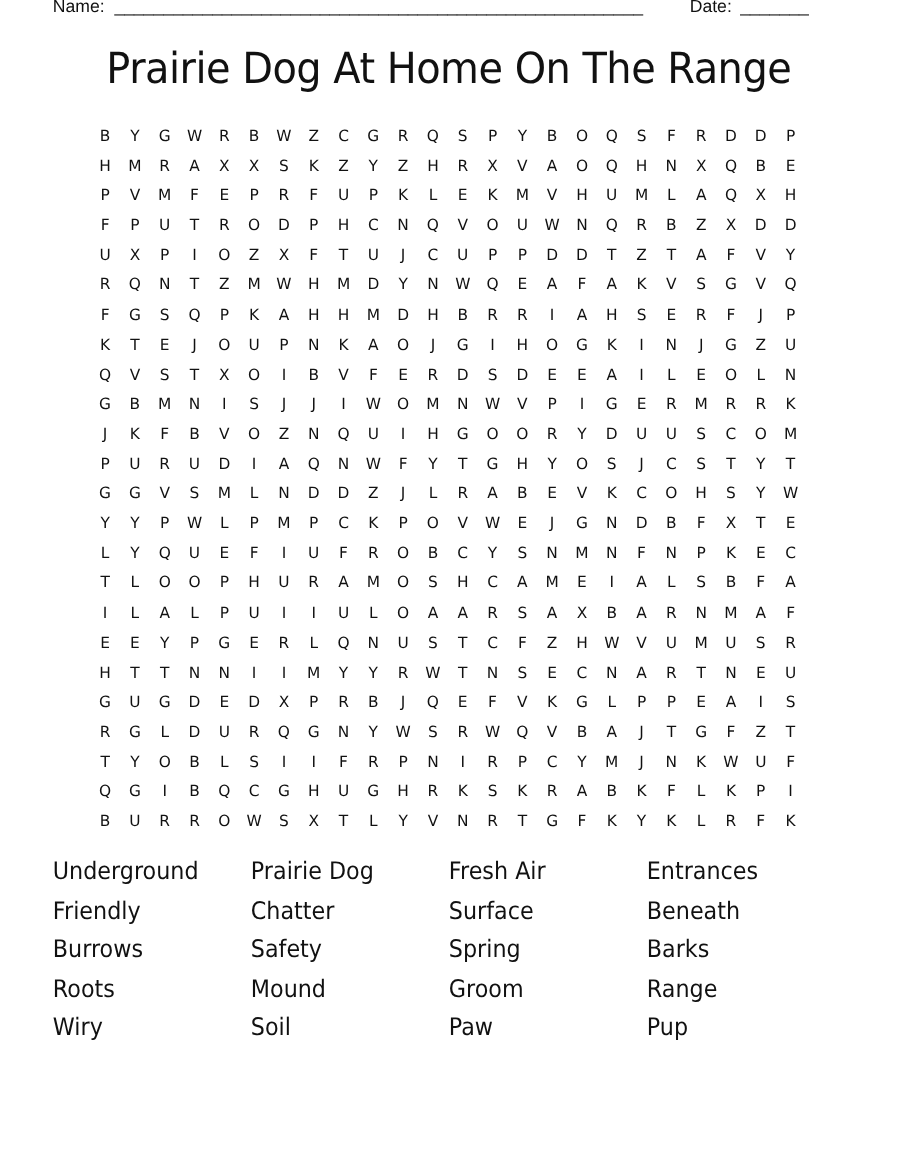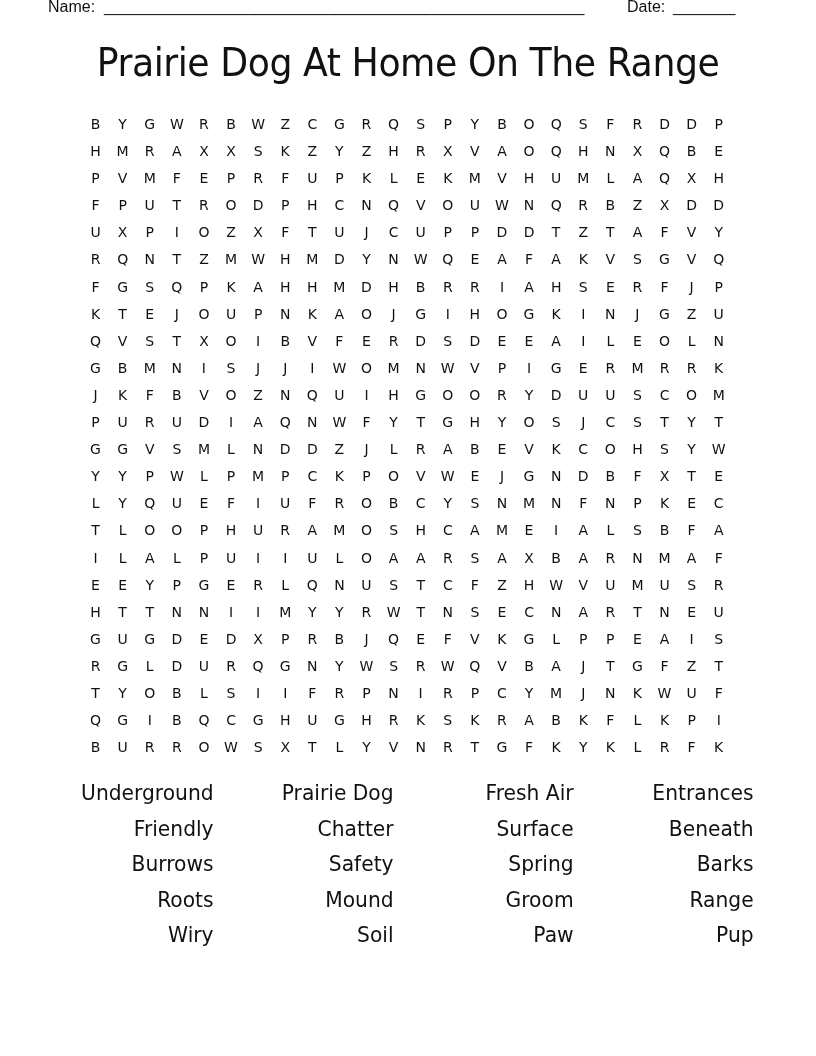--- a/index.html
+++ b/index.html
@@ -20,21 +20,21 @@
   .grid {
     position: absolute; top: 113px; left: 82px;
     display: grid; grid-template-columns: repeat(24, 27.1px); grid-auto-rows: 27.1px;
   }
   .cell {
     font-family: "DejaVu Sans", sans-serif; font-size: 14px; text-align: center;
     line-height: 22px; color: #111;
   }
   .words {
     position: absolute; top: 780px; left: 48px;
-    display: grid; grid-template-columns: 180px 180px 180px 180px; grid-auto-rows: 35.5px; text-align: right;
+    display: grid; grid-template-columns: 180px 180px 180px 180px; grid-auto-rows: 35.5px;
   }
   .word {
     font-family: "DejaVu Sans", sans-serif; font-size: 22px; color: #111;
     transform: scaleX(0.92); transform-origin: left; white-space: nowrap;
   }
 </style>
 </head>
 <body>
 
 <div class="header-line">

